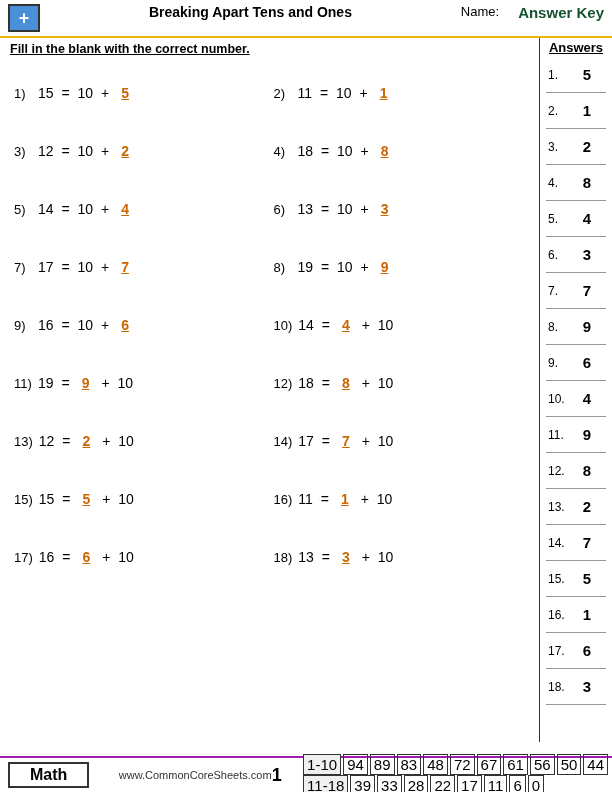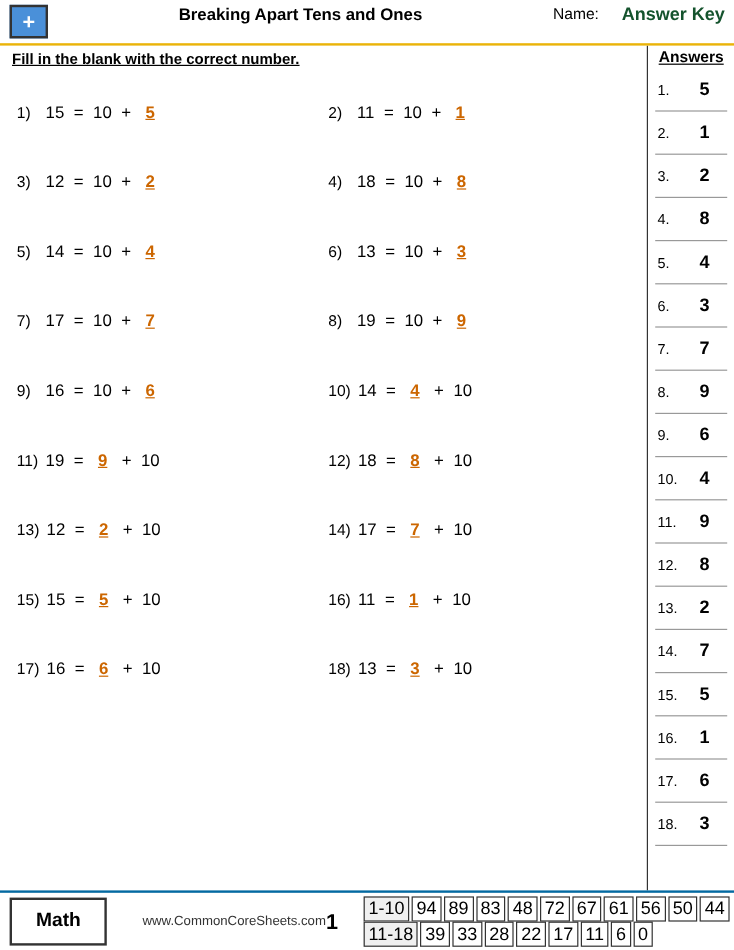--- a/index.html
+++ b/index.html
@@ -144,22 +144,22 @@
       text-align: center;
       flex: 1;
     }
 
     
     .footer {
       position: absolute;
       bottom: 0;
       left: 0;
       right: 0;
-      height: 50px;
-      border-top: 2px solid #0369a1;
+      height: 36px;
+      border-top: 2px solid #a21caf;
       display: flex;
       align-items: stretch;
     }
 
     .footer-math {
       background: #fff;
       border: 2px solid #333;
       margin: 4px 8px;
       padding: 4px 20px;
       font-size: 16px;

